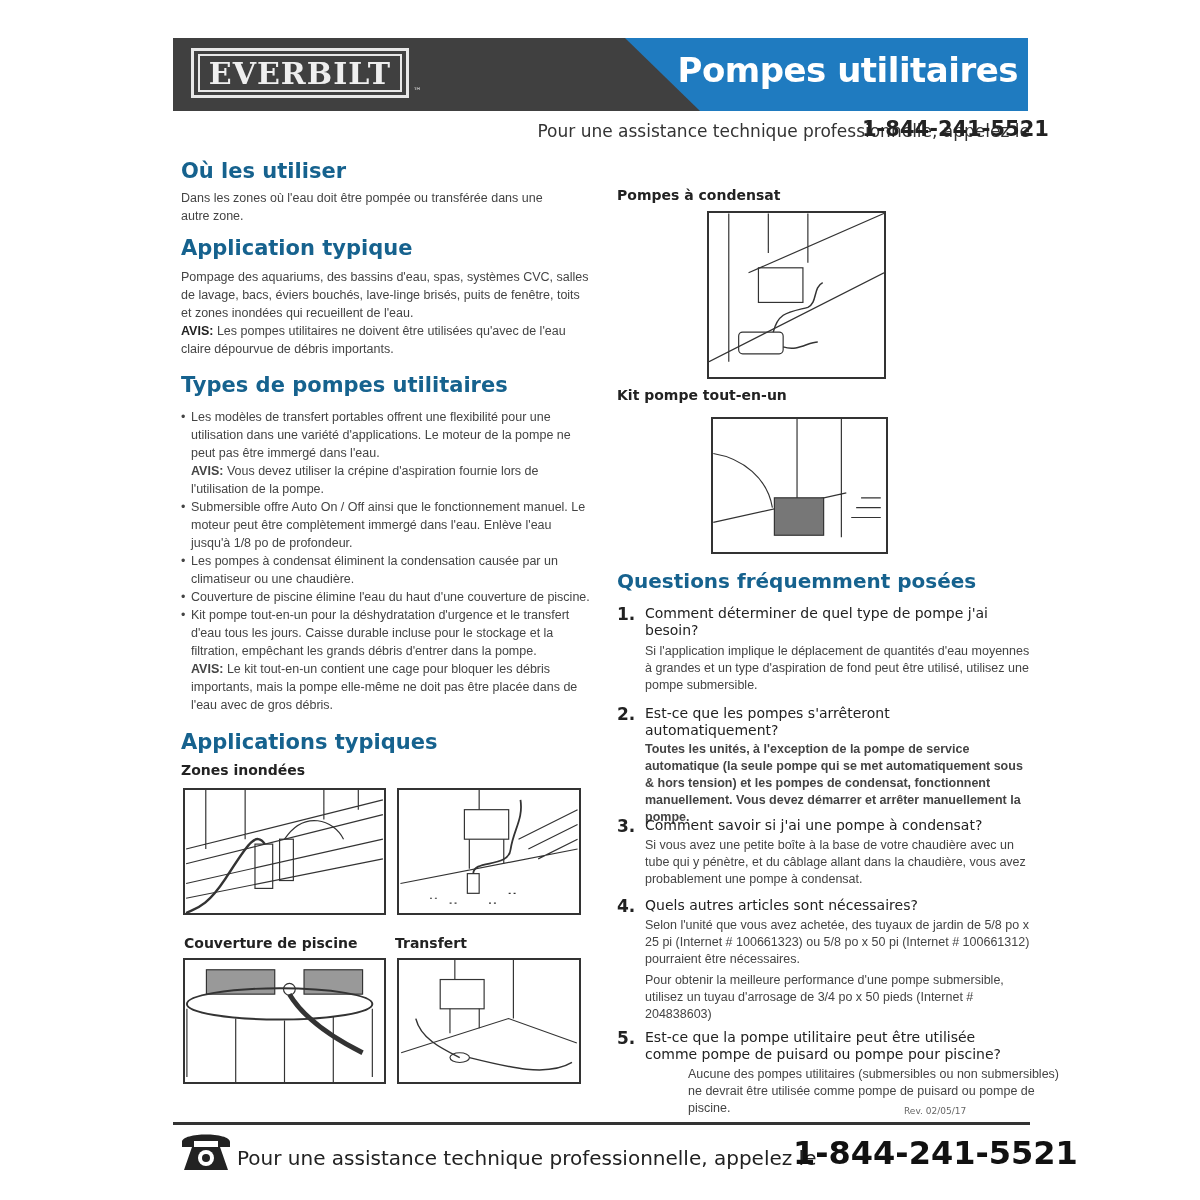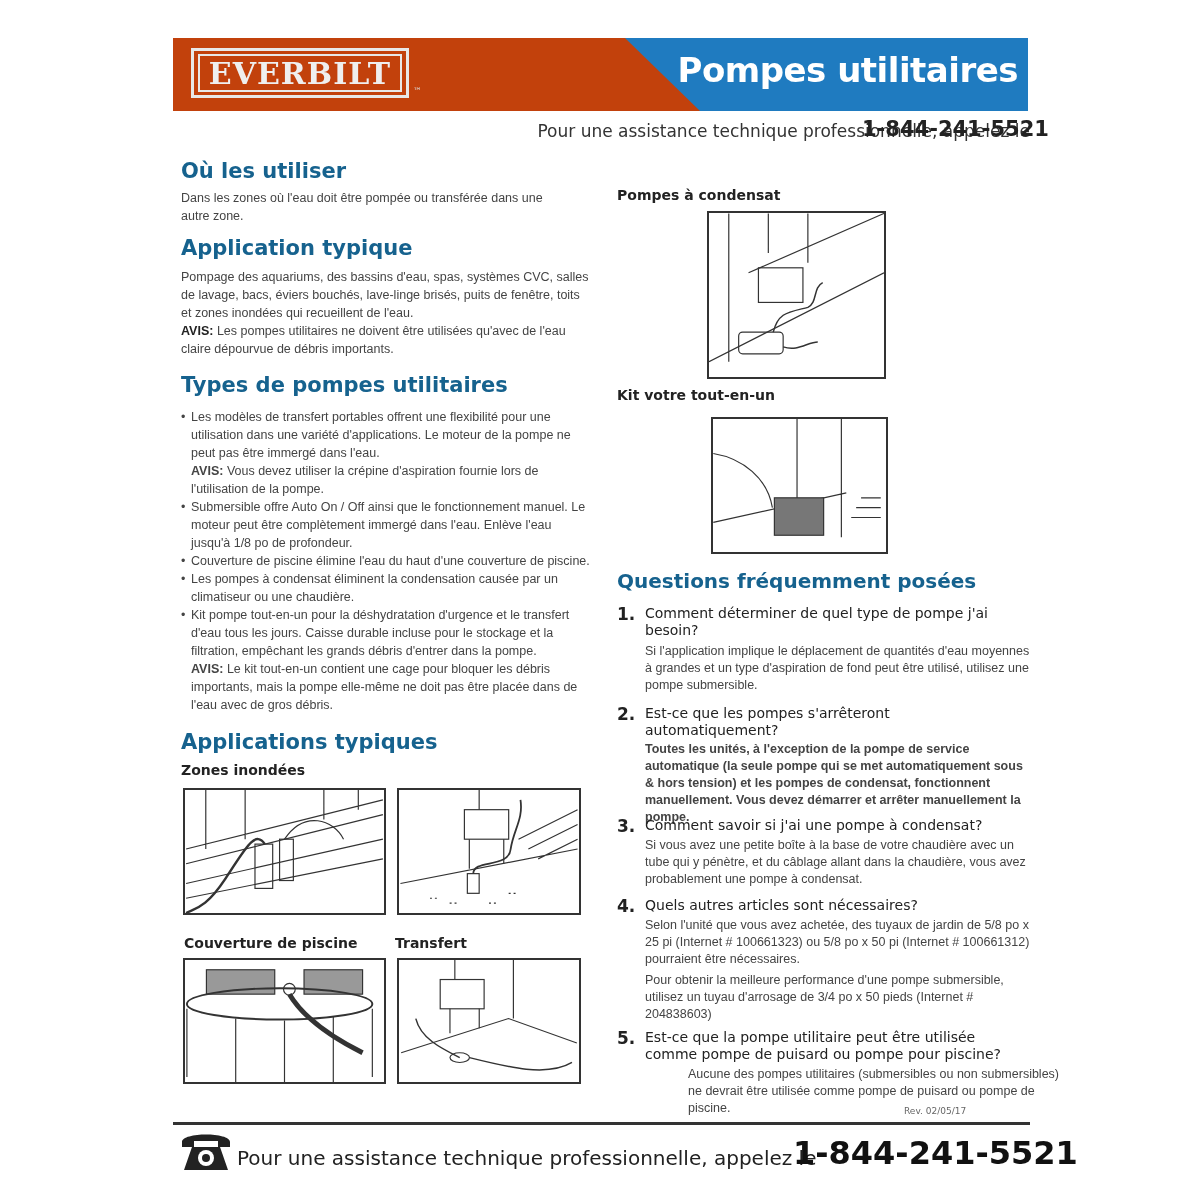--- a/index.html
+++ b/index.html
@@ -1,19 +1,19 @@
 <!DOCTYPE html>
 <html><head>
 <meta charset="utf-8">
 <style>
   html,body{margin:0;padding:0;background:#fff;}
   body{width:1200px;height:1200px;position:relative;overflow:hidden;font-family:"DejaVu Sans","Liberation Sans",sans-serif;color:#222;}
   .abs{position:absolute;}
   
-  #banner{left:173px;top:38px;width:855px;height:73px;background:#c2410c;overflow:hidden;}
+  #banner{left:173px;top:38px;width:855px;height:73px;background:#404040;overflow:hidden;}
   #banner .blue{position:absolute;left:0;top:0;width:100%;height:100%;background:#1f7bc0;clip-path:polygon(452px 0,855px 0,855px 73px,527px 73px);}
   #logo{left:18px;top:10px;width:218px;height:50px;border:3px solid #e8e8e8;box-sizing:border-box;display:flex;align-items:center;justify-content:center;}
   #logo-inner{width:204px;height:38px;border:2px solid #e8e8e8;box-sizing:border-box;display:flex;align-items:center;justify-content:center;color:#efefef;font-family:"DejaVu Serif","Liberation Serif",serif;font-weight:bold;font-size:30px;letter-spacing:1px;}
   #tm{left:240px;top:48px;color:#ddd;font-size:9px;}
   #title{right:10px;top:12px;color:#fff;font-weight:bold;font-size:34px;letter-spacing:-0.5px;}
   #subline{right:170px;top:121px;font-size:17px;color:#333;font-family:"DejaVu Sans",sans-serif;}
   #subline-phone{left:862px;top:117px;font-size:21px;font-weight:bold;color:#222;}
   h2.sec{position:absolute;margin:0;color:#16628e;font-weight:bold;font-size:21px;}
   .body{position:absolute;font-size:12.5px;line-height:18px;color:#444;font-family:"Liberation Sans",sans-serif;}
   .body b{color:#222;}
@@ -54,22 +54,22 @@
 <h2 class="sec" style="left:181px;top:236px;">Application typique</h2>
 <div class="body" style="left:181px;top:268px;width:410px;">
   <span>Pompage des aquariums, des bassins d'eau, spas, systèmes CVC, salles de lavage, bacs, éviers bouchés, lave-linge brisés, puits de fenêtre, toits et zones inondées qui recueillent de l'eau.</span><br>
   <b>AVIS:</b><span> Les pompes utilitaires ne doivent être utilisées qu'avec de l'eau claire dépourvue de débris importants.</span>
 </div>
 
 <h2 class="sec" style="left:181px;top:373px;">Types de pompes utilitaires</h2>
 <ul class="types" style="left:181px;top:408px;width:410px;">
   <li><span>Les modèles de transfert portables offrent une flexibilité pour une utilisation dans une variété d'applications. Le moteur de la pompe ne peut pas être immergé dans l'eau.</span><br><b>AVIS:</b><span> Vous devez utiliser la crépine d'aspiration fournie lors de l'utilisation de la pompe.</span></li>
   <li><span>Submersible offre Auto On / Off ainsi que le fonctionnement manuel. Le moteur peut être complètement immergé dans l'eau. Enlève l'eau jusqu'à 1/8 po de profondeur.</span></li>
+  <li><span>Les pompes à condensat éliminent la condensation causée par un climatiseur ou une chaudière.</span></li>
   <li><span>Couverture de piscine élimine l'eau du haut d'une couverture de piscine.</span></li>
-  <li><span>Les pompes à condensat éliminent la condensation causée par un climatiseur ou une chaudière.</span></li>
   <li><span>Kit pompe tout-en-un pour la déshydratation d'urgence et le transfert d'eau tous les jours. Caisse durable incluse pour le stockage et la filtration, empêchant les grands débris d'entrer dans la pompe.</span><br><b>AVIS:</b><span> Le kit tout-en-un contient une cage pour bloquer les débris importants, mais la pompe elle-même ne doit pas être placée dans de l'eau avec de gros débris.</span></li>
 </ul>
 
 <h2 class="sec" style="left:181px;top:730px;">Applications typiques</h2>
 <div class="sub" style="left:181px;top:762px;">Zones inondées</div>
 
 <div class="frame" style="left:183px;top:788px;width:203px;height:127px;">
   <svg viewBox="0 0 200 125">
       <g fill="none" stroke="#333" stroke-width="1.2">
     <path d="M0 60 L200 10 M0 75 L200 25 M0 95 L200 50 M0 110 L200 70 M20 0 V60 M60 0 V50 M140 0 V30 M175 0 V20"></path>
@@ -124,21 +124,21 @@
 <div class="frame" style="left:707px;top:211px;width:179px;height:168px;">
   <svg viewBox="0 0 177 165">
       <g fill="none" stroke="#333" stroke-width="1.2">
     <path d="M0 150 L177 60 M20 0 V150 M40 60 L177 0 M60 0 V40 M100 0 V50"></path>
     <rect x="50" y="55" width="45" height="35"></rect>
     <rect x="30" y="120" width="45" height="22" rx="4"></rect>
     <path d="M65 120 C70 100 80 100 100 95 C110 90 105 75 115 70 M75 135 C90 140 100 130 110 130" stroke-width="1.5"></path>
   </g>
     </svg>
 </div>
-<div class="sub" style="left:617px;top:387px;">Kit votre tout-en-un</div>
+<div class="sub" style="left:617px;top:387px;">Kit pompe tout-en-un</div>
 <div class="frame" style="left:711px;top:417px;width:177px;height:137px;">
   <svg viewBox="0 0 175 135">
       <g fill="none" stroke="#333" stroke-width="1.2">
     <path d="M0 105 L135 75 M85 0 V90 M130 0 V120 M0 35 C30 40 55 60 60 90"></path>
     <rect x="62" y="80" width="50" height="38" fill="#777"></rect>
     <path d="M140 100 h30 M145 90 h25 M150 80 h20"></path>
   </g>
     </svg>
 </div>
 

